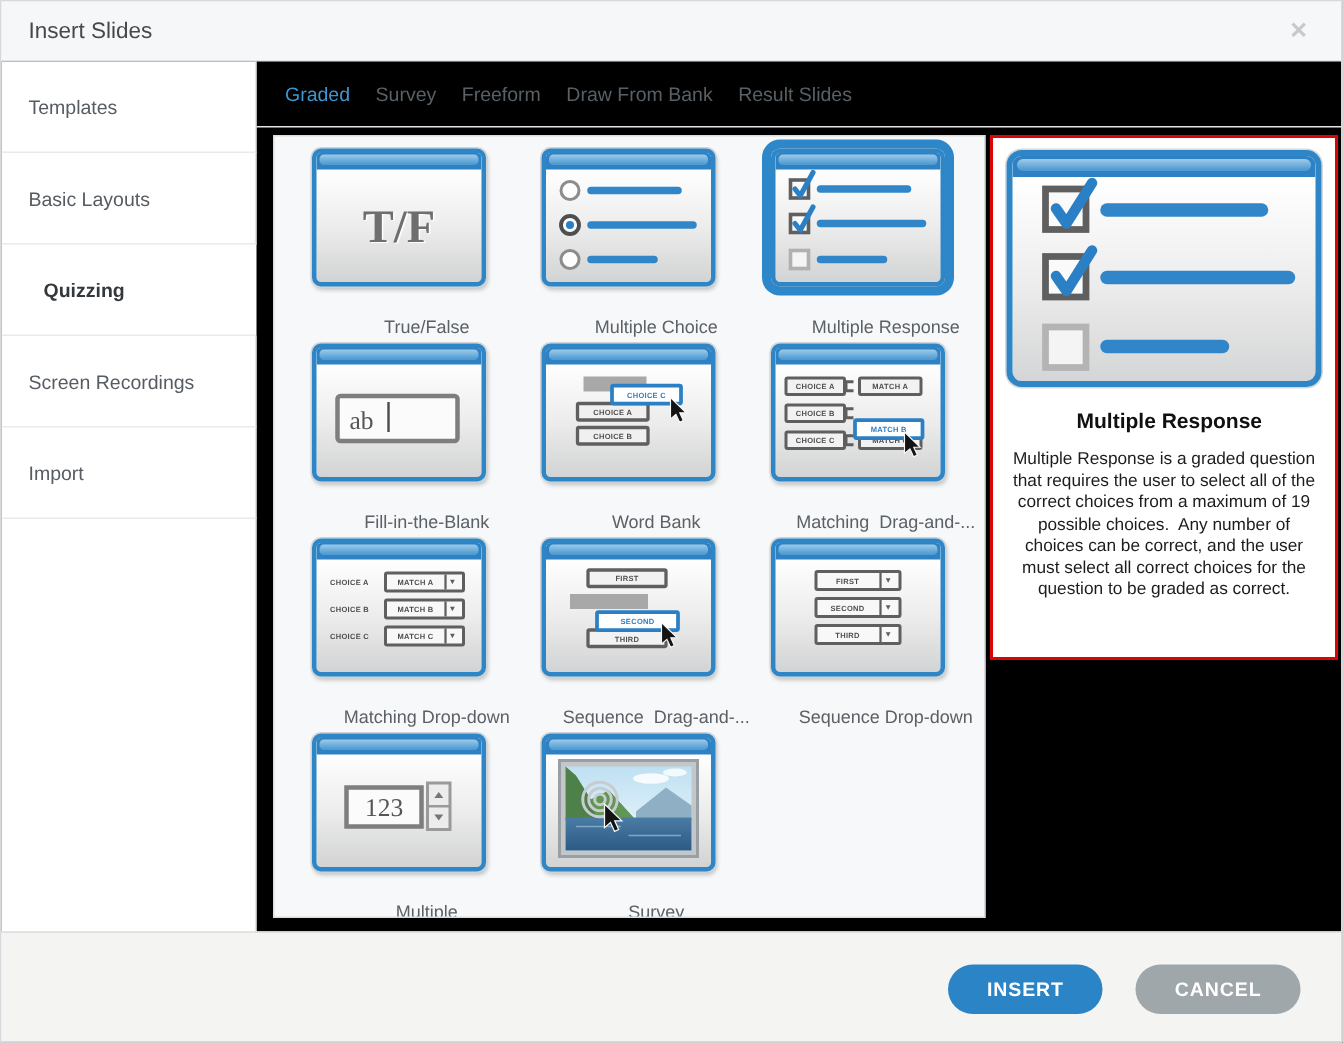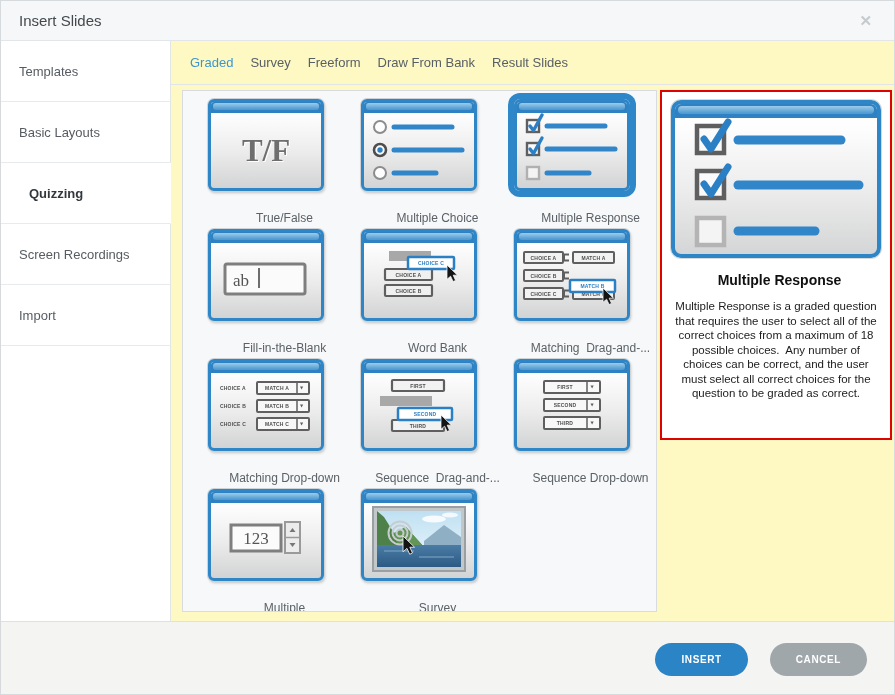--- a/index.html
+++ b/index.html
@@ -16,21 +16,21 @@
     height:40px; background:#f5f7f8; border-bottom:1px solid #e3e6e8;
     display:flex; align-items:center; padding:0 16px 0 18px;
   }
   .hdr-title{ font-size:15px; color:#45494d; }
   .hdr-close{
     margin-left:auto; color:#c4cacd; font-size:15px; font-weight:bold;
     cursor:default; padding:2px 6px; line-height:1;
   }
 
   
-  .bod{ display:flex; height:580px; background:#fef9c3; }
+  .bod{ display:flex; height:580px; background:#000000; }
 
   
   .sidebar{ width:170px; display:flex; flex-direction:column; background:#fff; }
   .side-item{
     height:61px; display:flex; align-items:center; padding-left:18px;
     font-size:13px; color:#565c61;
     border-bottom:1px solid #e9eaeb; border-right:1px solid #e2e5e6;
   }
   .side-item.selected{ font-weight:bold; color:#33383c; border-right-color:transparent;padding-left:28px; }
   .side-fill{ flex:1; border-right:1px solid #e2e5e6; }
@@ -110,21 +110,21 @@
   }
 
   
   .ftr{
     height:75px; background:#f4f4f2; border-top:1px solid #e0e0df;
     display:flex; align-items:center; justify-content:flex-end;
     gap:22px; padding-right:27px;
   }
   .btn{
     height:33px; border:none; border-radius:17px; color:#fff;
-    font-family:"Liberation Sans", sans-serif; font-size:10px; font-weight:bold;
+    font-family:"Liberation Sans", sans-serif; font-size:13px; font-weight:bold;
     letter-spacing:.6px; padding:0 26px; cursor:default;text-align:right;
   }
   .btn-insert{ background:#2a84c6; }
   .btn-cancel{ background:#a0a7ab; }
 
   .defs-hidden{ position:absolute; width:0; height:0; overflow:hidden; }
 </style>
 </head>
 <body>
 
@@ -414,21 +414,21 @@
                 <line x1="63" y1="22" x2="166" y2="22" stroke="#3086c8" stroke-width="9" stroke-linecap="round"></line>
                 <rect x="22" y="53" width="27" height="27" fill="#fafafa" stroke="#5f5f5f" stroke-width="4.5"></rect>
                 <path d="M29,66 L36,76 L53,49" fill="none" stroke="#2b7fc4" stroke-width="7" stroke-linecap="round" stroke-linejoin="round"></path>
                 <line x1="63" y1="67" x2="184" y2="67" stroke="#3086c8" stroke-width="9" stroke-linecap="round"></line>
                 <rect x="22" y="100" width="27" height="27" fill="#f4f4f4" stroke="#b4b4b4" stroke-width="4.5"></rect>
                 <line x1="63" y1="113" x2="140" y2="113" stroke="#3086c8" stroke-width="9" stroke-linecap="round"></line>
               </svg>
             </div>
           </div>
           <div class="detail-title">Multiple Response</div>
-          <div class="detail-desc">Multiple Response is a graded question that requires the user to select all of the correct choices from a maximum of 18 possible choices.  Any number of choices can be correct, and the user must select all correct choices for the question to be graded as correct.</div>
+          <div class="detail-desc">Multiple Response is a graded question that requires the user to select all of the correct choices from a maximum of 19 possible choices.  Any number of choices can be correct, and the user must select all correct choices for the question to be graded as correct.</div>
         </div>
 
       </div>
     </div>
   </div>
 
   <div class="ftr">
     <button class="btn btn-insert">INSERT</button>
     <button class="btn btn-cancel">CANCEL</button>
   </div>

